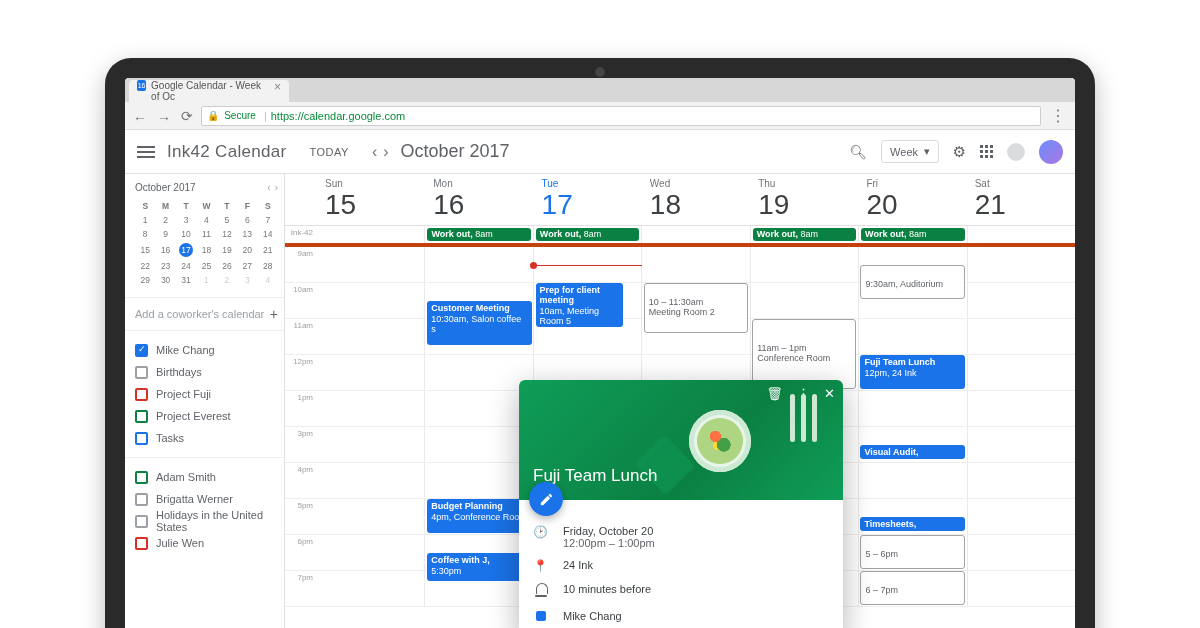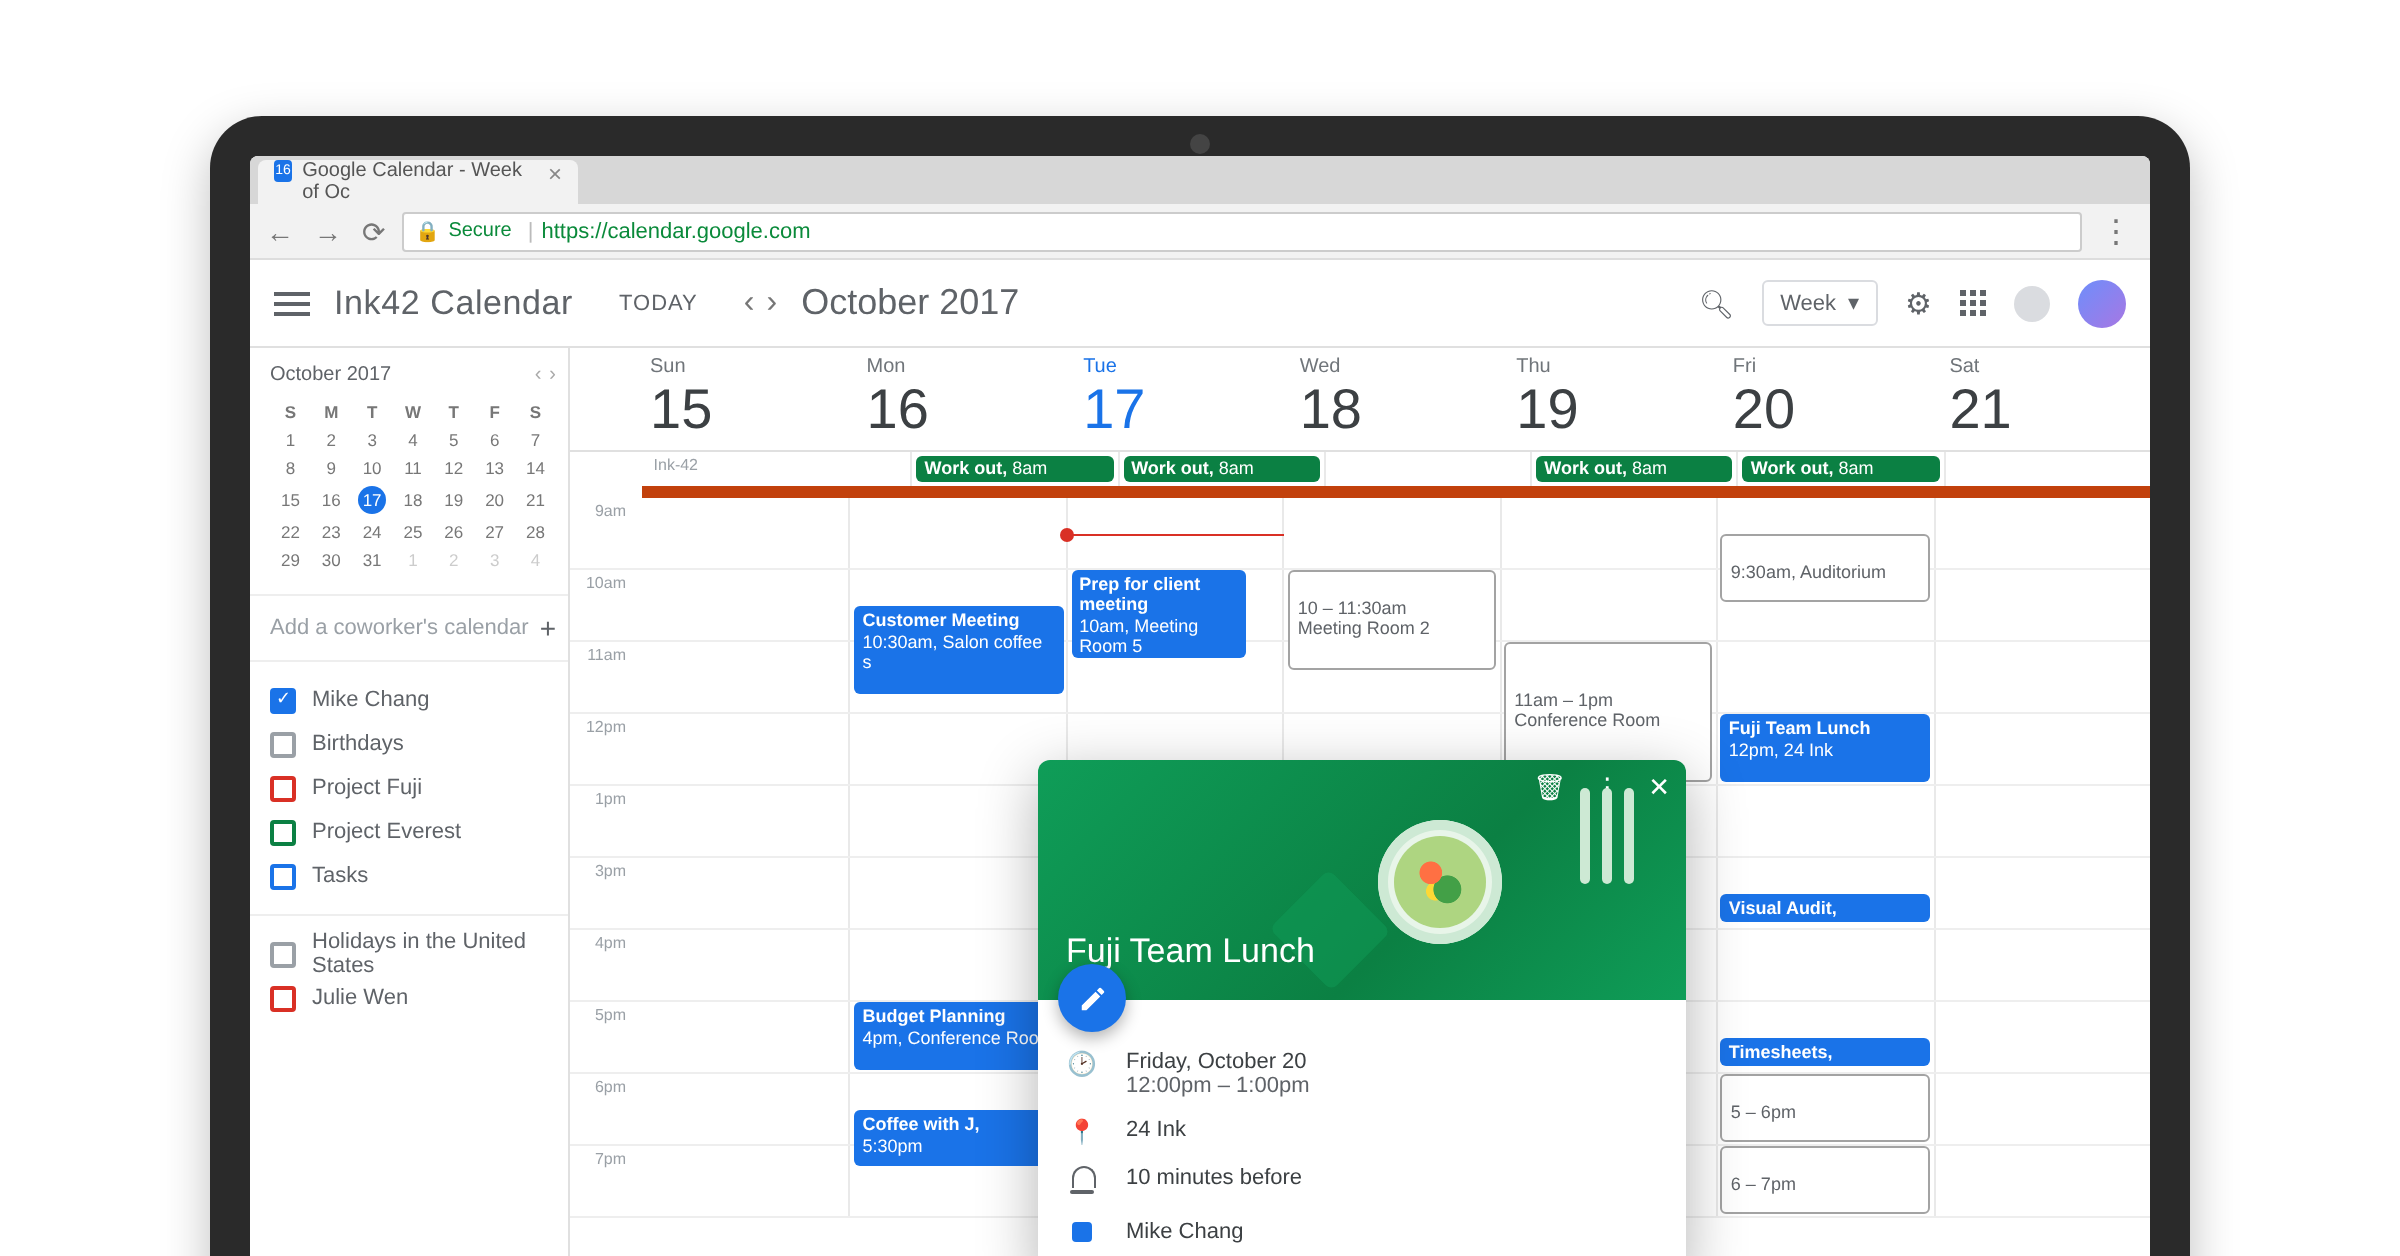--- a/index.html
+++ b/index.html
@@ -67,21 +67,21 @@
   .cb.checked::after{ content:"✓"; color:#fff; font-size:9px; position:absolute; top:-2px; left:1px;}
   .divider { border-top:1px solid #eee; margin:8px -6px 8px -10px; }
   
   .main { flex:1; display:flex; flex-direction:column; overflow:hidden; position:relative;}
   .day-headers { display:flex; border-bottom:1px solid #e0e0e0; }
   .gutter-head { width:32px; }
   .dayh { flex:1; padding:4px 8px; }
   .dayh .dn { font-size:10px; color:#70757a; }
   .dayh .dd { font-size:28px; font-weight:300; color:#3c4043; }
   .dayh.today .dn, .dayh.today .dd { color:#1a73e8; }
-  .allday-row { display:flex; border-bottom:6px solid #c2410c;margin-left:36px; }
+  .allday-row { display:flex; border-bottom:4px solid #c2410c; }
   .gutter { width:32px; font-size:8px; color:#9aa0a6; text-align:right; padding:2px 4px 0 0;}
   .adcell { flex:1; padding:2px; position:relative; min-height:16px; }
   .adcell + .adcell, .cell + .cell { border-left:1px solid #e9e9e9; }
   .chip { font-size:9px; color:#fff; border-radius:3px; padding:1px 4px; line-height:11px; white-space:nowrap; overflow:hidden; text-overflow:ellipsis; }
   .green { background:#0b8043; } .blue { background:#1a73e8; }
   .outline { background:#fff; border:1px solid #a3a3a3; color:#1a73e8; }
   .outline .sub { color:#5f6368; }
   .grid { flex:1; overflow:hidden; position:relative;}
   .row { display:flex; height:36px; border-bottom:1px solid #eee;}
   .row:last-child{border-bottom:none;}
@@ -275,20 +275,28 @@
                   <span>Project Everest</span>
                 </li>
                 <li>
                   <span class="cb" style="border-color:#1a73e8;"></span>
                   <span>Tasks</span>
                 </li>
               </ul>
             <div class="divider"></div>
             <ul class="people-list" id="other-cals">
                 <li>
+                  <span class="cb" style="border-color:#0b8043;"></span>
+                  <span>Adam Smith</span>
+                </li>
+                <li>
+                  <span class="cb" style="border-color:#9aa0a6;"></span>
+                  <span>Brigatta Werner</span>
+                </li>
+                <li>
                   <span class="cb" style="border-color:#9aa0a6;"></span>
                   <span>Holidays in the United States</span>
                 </li>
                 <li>
                   <span class="cb" style="border-color:#d93025;"></span>
                   <span>Julie Wen</span>
                 </li>
               </ul>
           </div>
 

